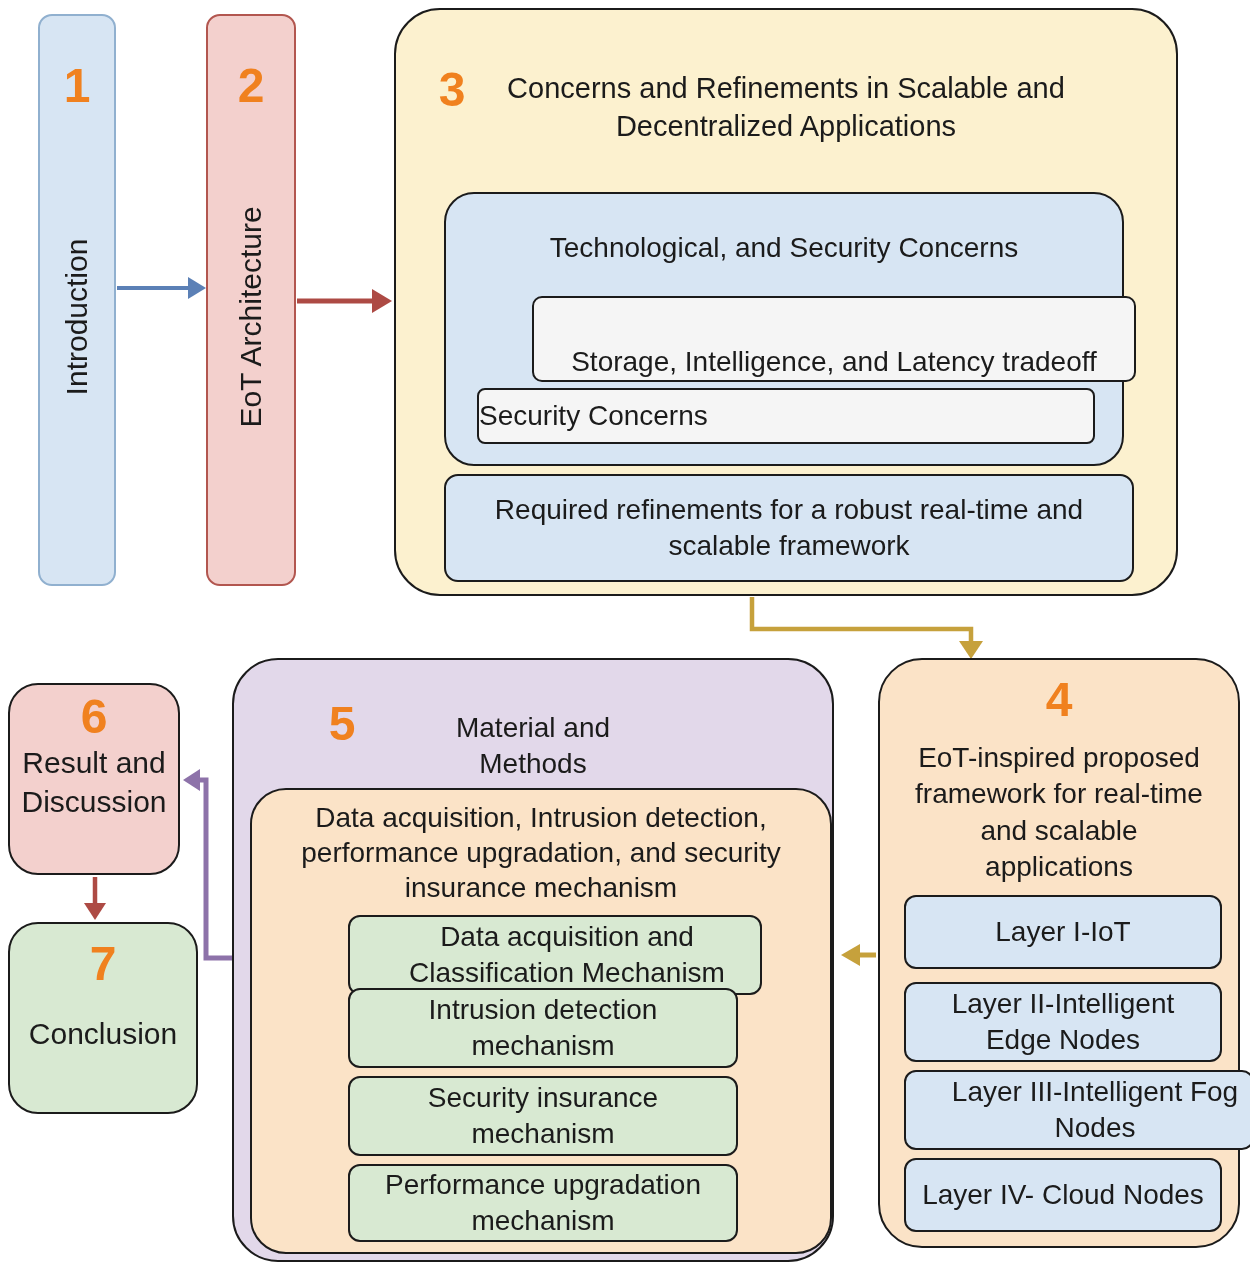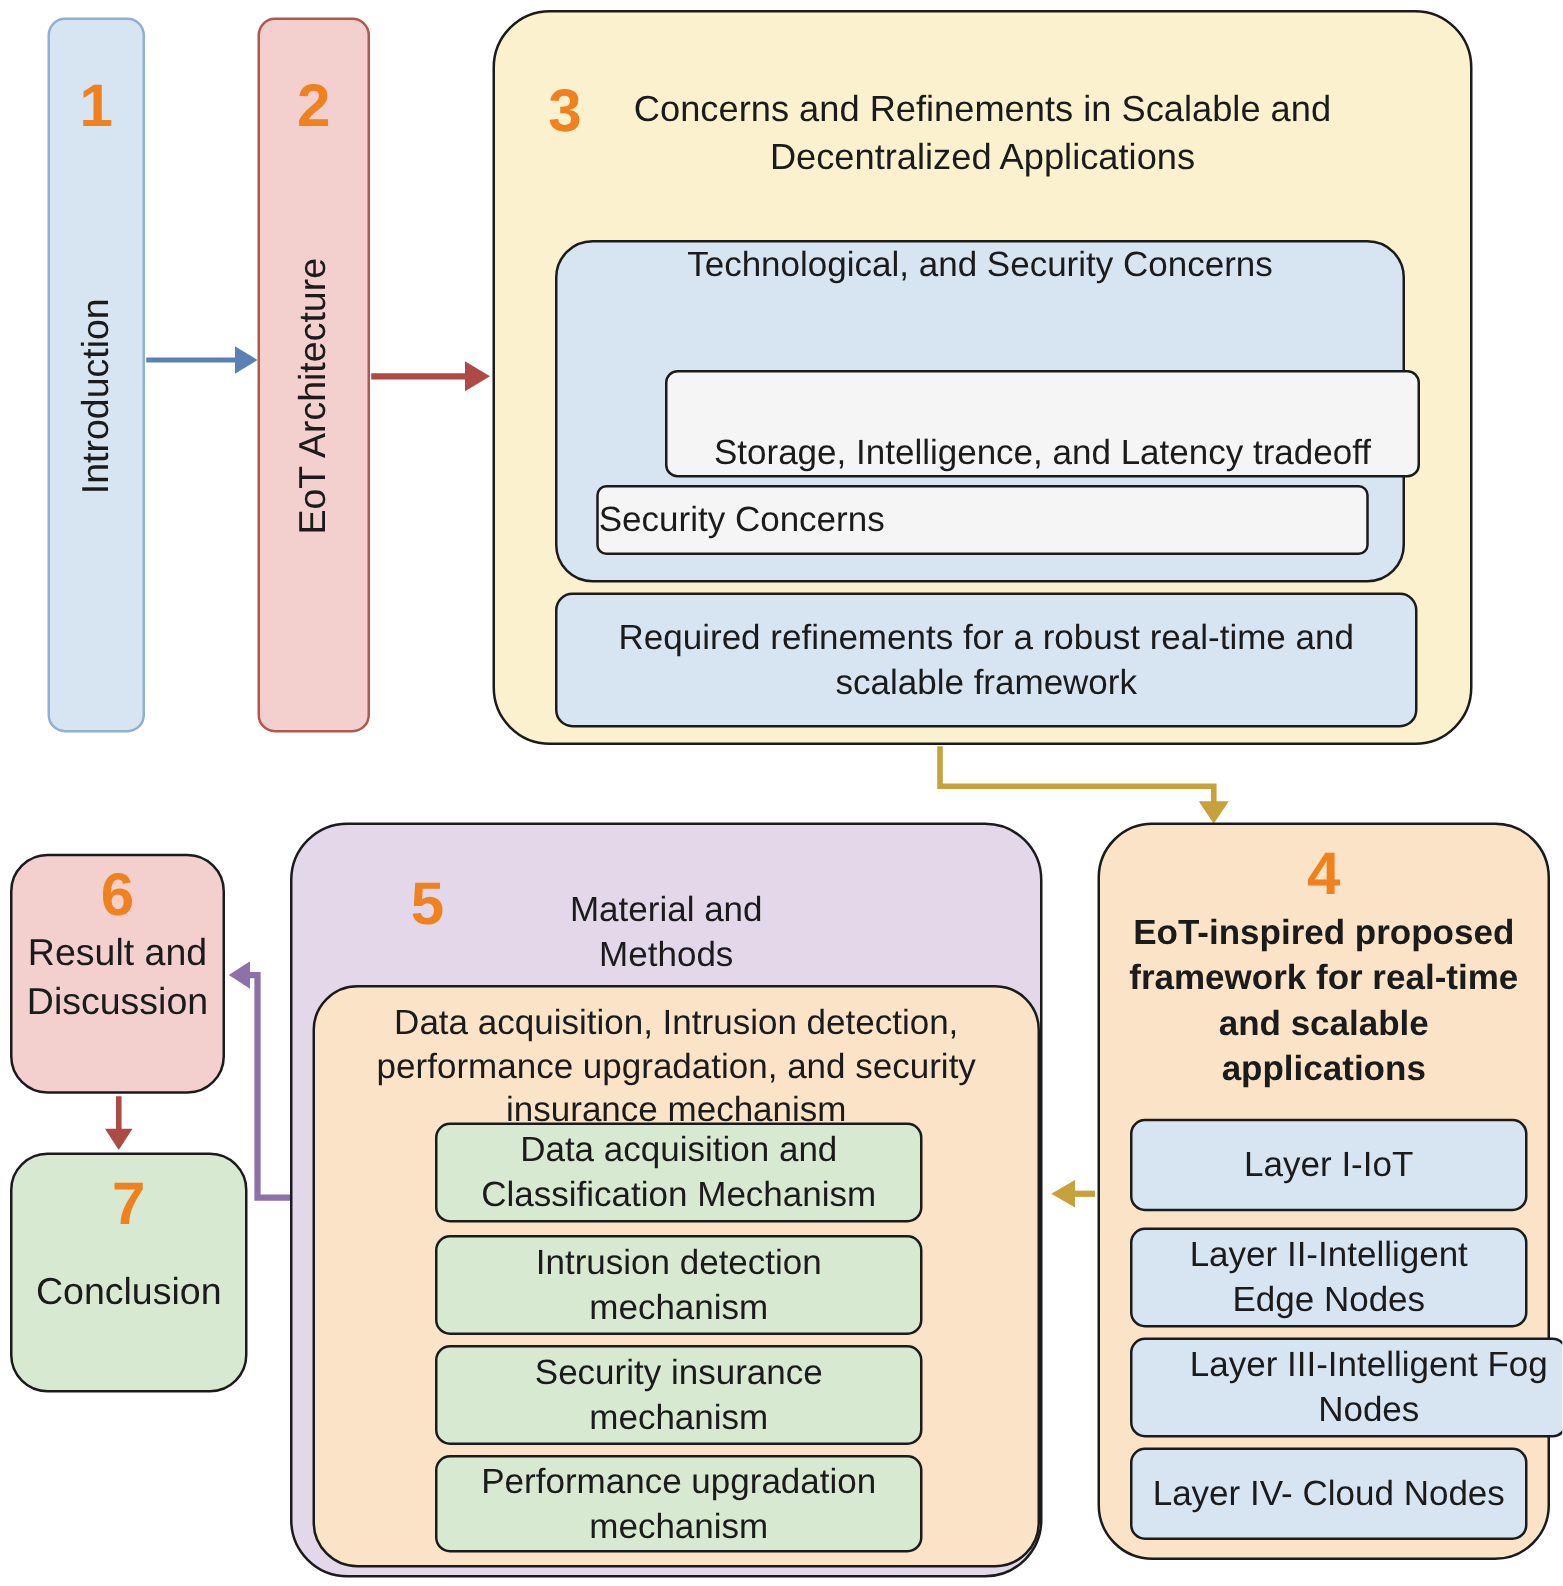--- a/index.html
+++ b/index.html
@@ -27,46 +27,46 @@
   .orange-box{background:var(--orange-fill,#fbe3c7);border-color:var(--orange-stroke,#cfa243);}
   .purple-box{background:var(--purple-fill,#e2d8ea);border-color:var(--purple-stroke,#a18cba);}
   .green-box{background:var(--green-fill,#d8e9d2);border-color:var(--green-stroke,#8ab56b);}
   .gray-box{background:var(--gray-fill,#f5f5f5);border-color:var(--gray-stroke,#8f8f8f);}
 
   
   #concerns{left:394px;top:8px;width:784px;height:588px;border:2px solid;border-radius:46px;}
   #concerns .num{position:absolute;left:26px;top:56px;width:60px;}
   #concerns-title{margin:60px auto 0;width:640px;font-size:29px;}
   #tech{position:absolute;left:48px;top:182px;width:676px;height:270px;border:2px solid;border-radius:30px;}
-  #tech-title{}
+  #tech-title{margin-top:36px;}
   #gray1{position:absolute;left:38px;top:102px;width:600px;height:82px;border:2px solid;border-radius:10px;
          display:flex;align-items:flex-end;justify-content:center;margin-left:48px;}
   #gray2{position:absolute;left:31px;top:194px;width:614px;height:52px;border:2px solid;border-radius:8px;
          display:flex;align-items:center;justify-content:flex-start;}
   #required{position:absolute;left:48px;top:464px;width:686px;height:104px;border:2px solid;border-radius:14px;
          display:flex;align-items:center;justify-content:center;}
 
   
   #framework{left:878px;top:658px;width:362px;height:590px;border:2px solid;border-radius:44px;}
   #framework .num{margin-top:16px;}
-  #framework-title{margin:4px auto 0;width:330px;font-weight:bold;}
+  #framework-title{margin:16px auto 0;width:330px;}
   .layer{position:absolute;left:24px;width:314px;border:2px solid;border-radius:12px;
          display:flex;align-items:center;justify-content:center;}
   #layer1{top:235px;height:70px;} #layer2{top:322px;height:76px;}
   #layer3{top:410px;height:76px;padding-left:32px;} #layer4{top:498px;height:70px;}
 
   
   #methods{left:232px;top:658px;width:602px;height:604px;border:2px solid;border-radius:46px;}
   #methods .num{position:absolute;left:78px;top:40px;width:60px;}
   #methods-title{margin:50px auto 0;width:340px;}
   #mechanism{position:absolute;left:16px;top:128px;width:578px;height:462px;border:2px solid;border-radius:36px;}
   #mechanism-title{margin:10px auto 0;width:540px;line-height:1.25;}
   .mech-item{position:absolute;left:96px;width:386px;border:2px solid;border-radius:12px;
          display:flex;align-items:center;justify-content:center;}
-  #mech1{top:108px;height:76px;} #mech2{top:198px;height:76px;}
+  #mech1{top:125px;height:76px;padding-left:24px;} #mech2{top:198px;height:76px;}
   #mech3{top:286px;height:76px;} #mech4{top:374px;height:74px;}
 
   
   #result{left:8px;top:683px;width:172px;height:192px;border:2px solid;border-radius:30px;}
   #result .num{margin-top:8px;}
   #result-label{font-size:30px;margin-top:2px;}
   #conclusion{left:8px;top:922px;width:190px;height:192px;border:2px solid;border-radius:30px;}
   #conclusion .num{margin-top:16px;}
   #conclusion-label{font-size:30px;margin-top:26px;}
 

